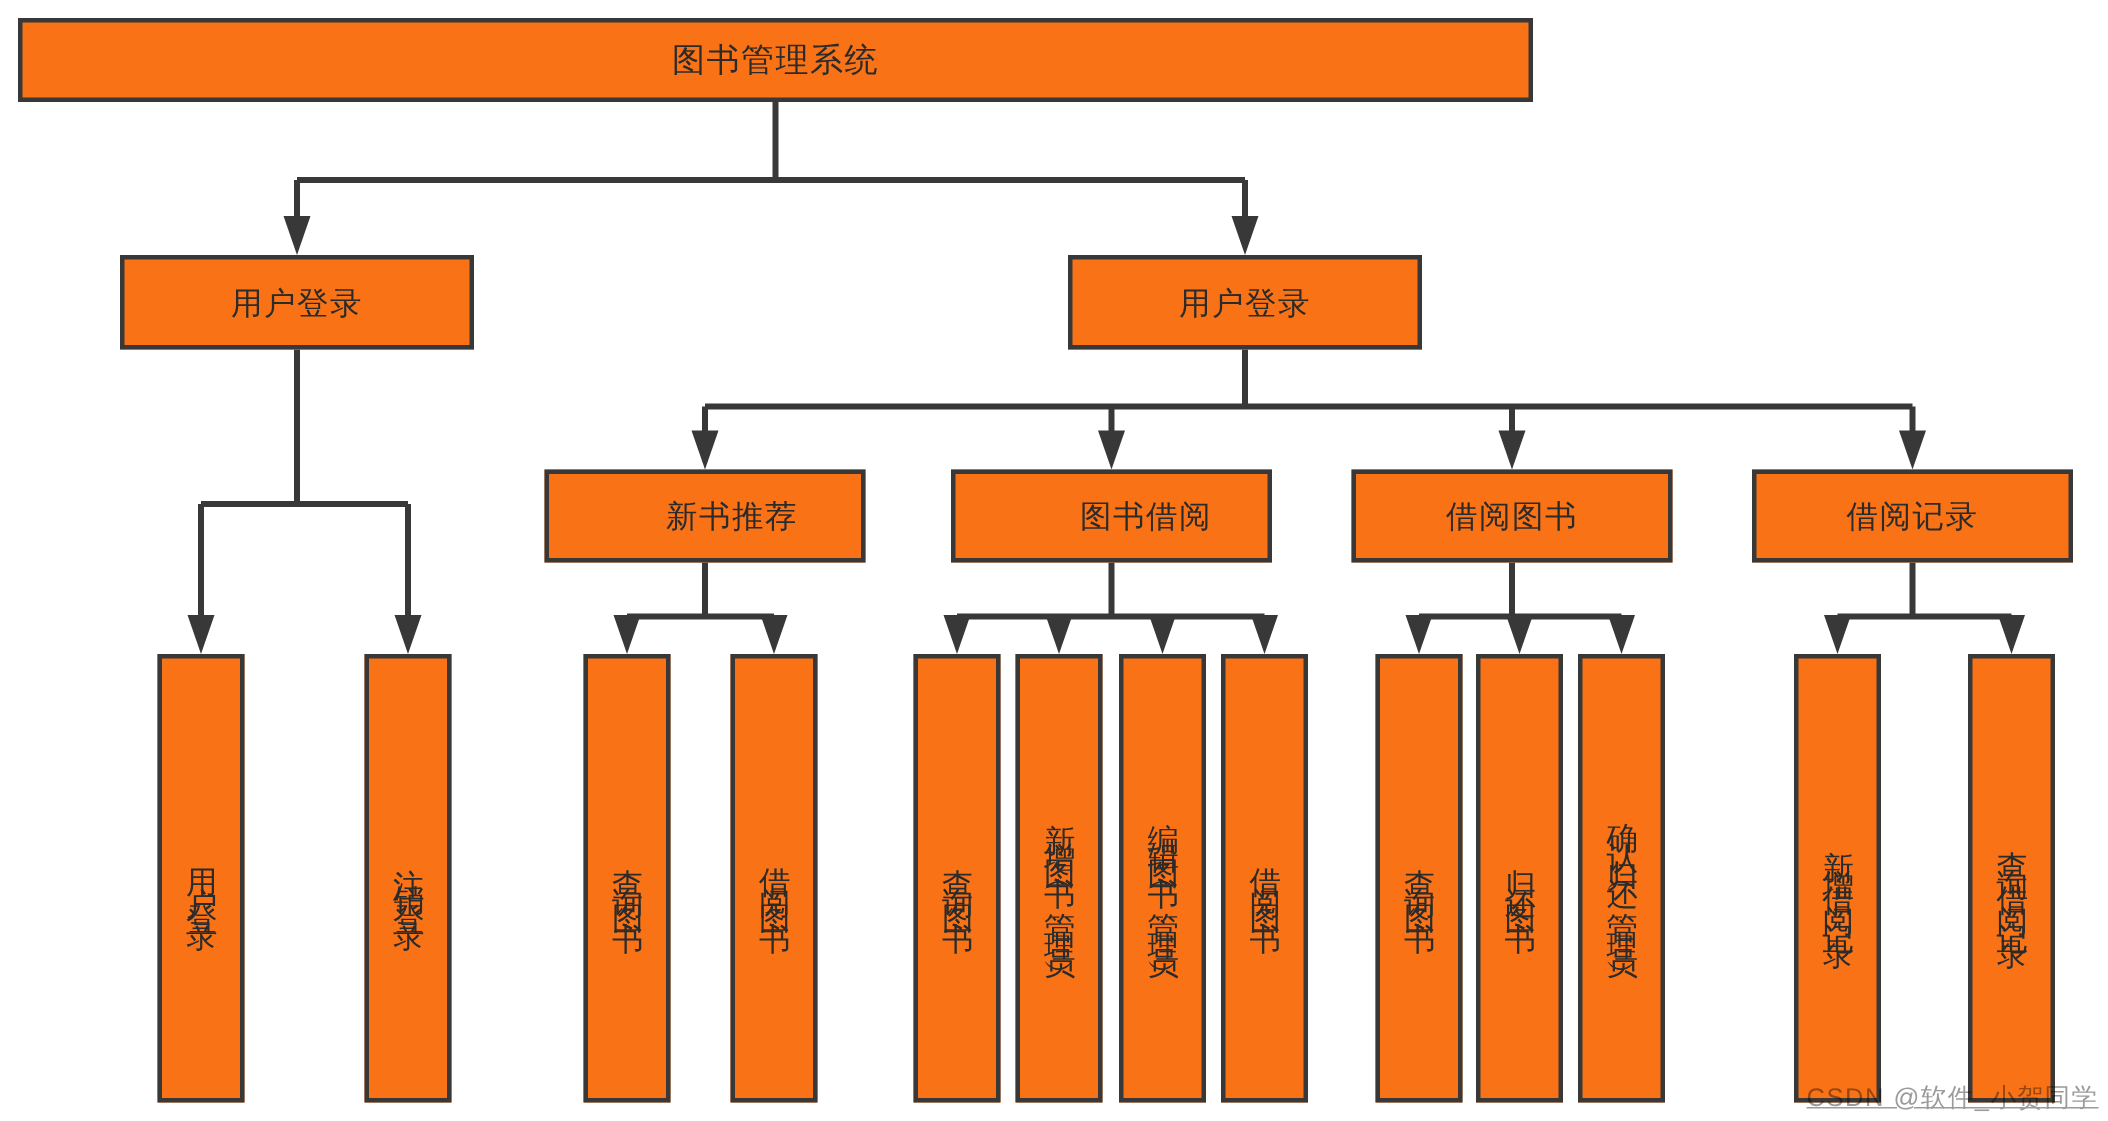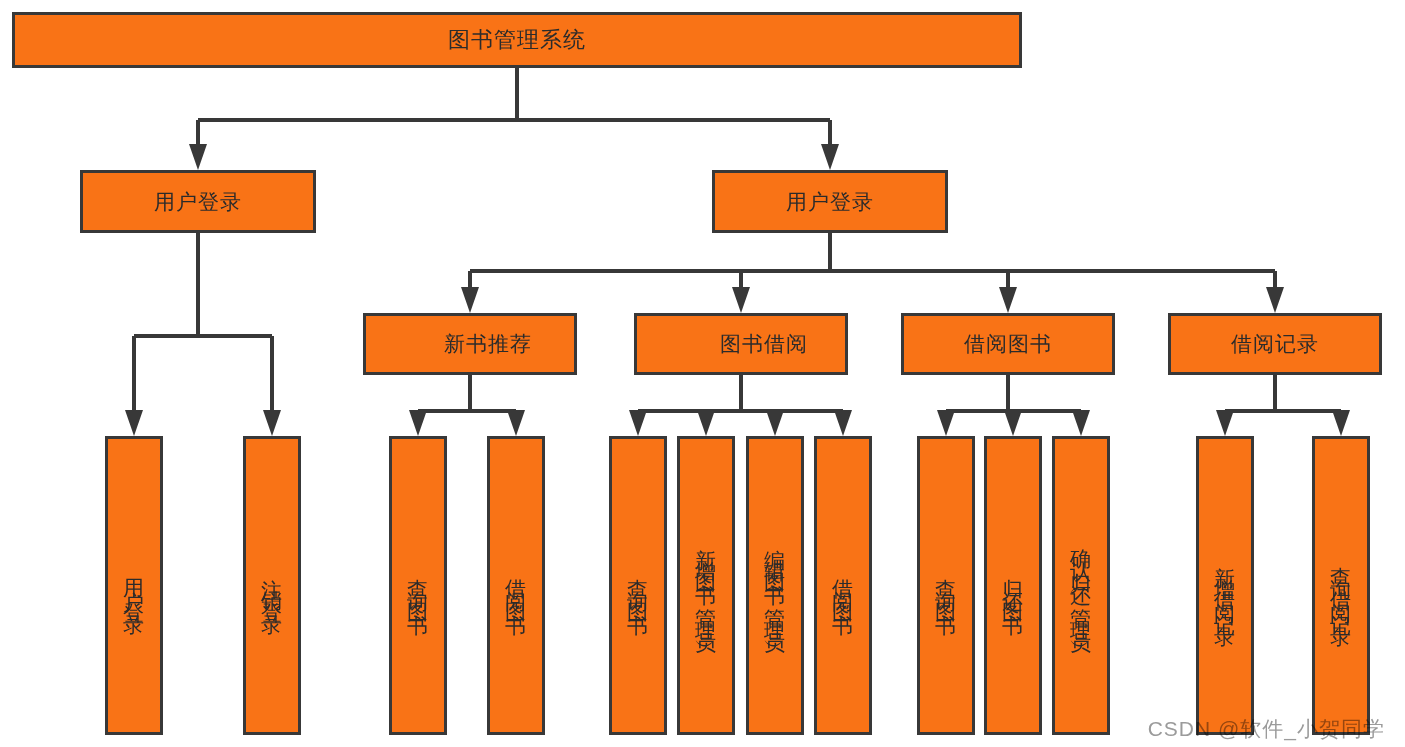--- a/index.html
+++ b/index.html
@@ -36,27 +36,28 @@
   .vtext {
     writing-mode: vertical-rl;
     text-orientation: mixed;
     font-size: 21px;
     letter-spacing: 12px;
     line-height: 1;
     white-space: nowrap;
   }
   .watermark {
     position: absolute;
-    right: 20px;
+    right: 6px;
     bottom: 4px;
-    font-size: 21px;
+    font-size: 17px;
     color: #9b9b9b;
     letter-spacing: 1px;
     mix-blend-mode: multiply;
     white-space: nowrap;
+    text-decoration: underline;
   }
 
   
   .p-userlogin { left: 80px; }
   .p-bookmgmt  { left: 712px; }
   .p-newbook   { left: 363px; padding-left: 36px; }
   .p-borrow    { left: 634px; padding-left: 46px; }
   .p-current   { left: 901px; }
   .p-records   { left: 1168px; }
   .p-l1  { left: 105px;  }

